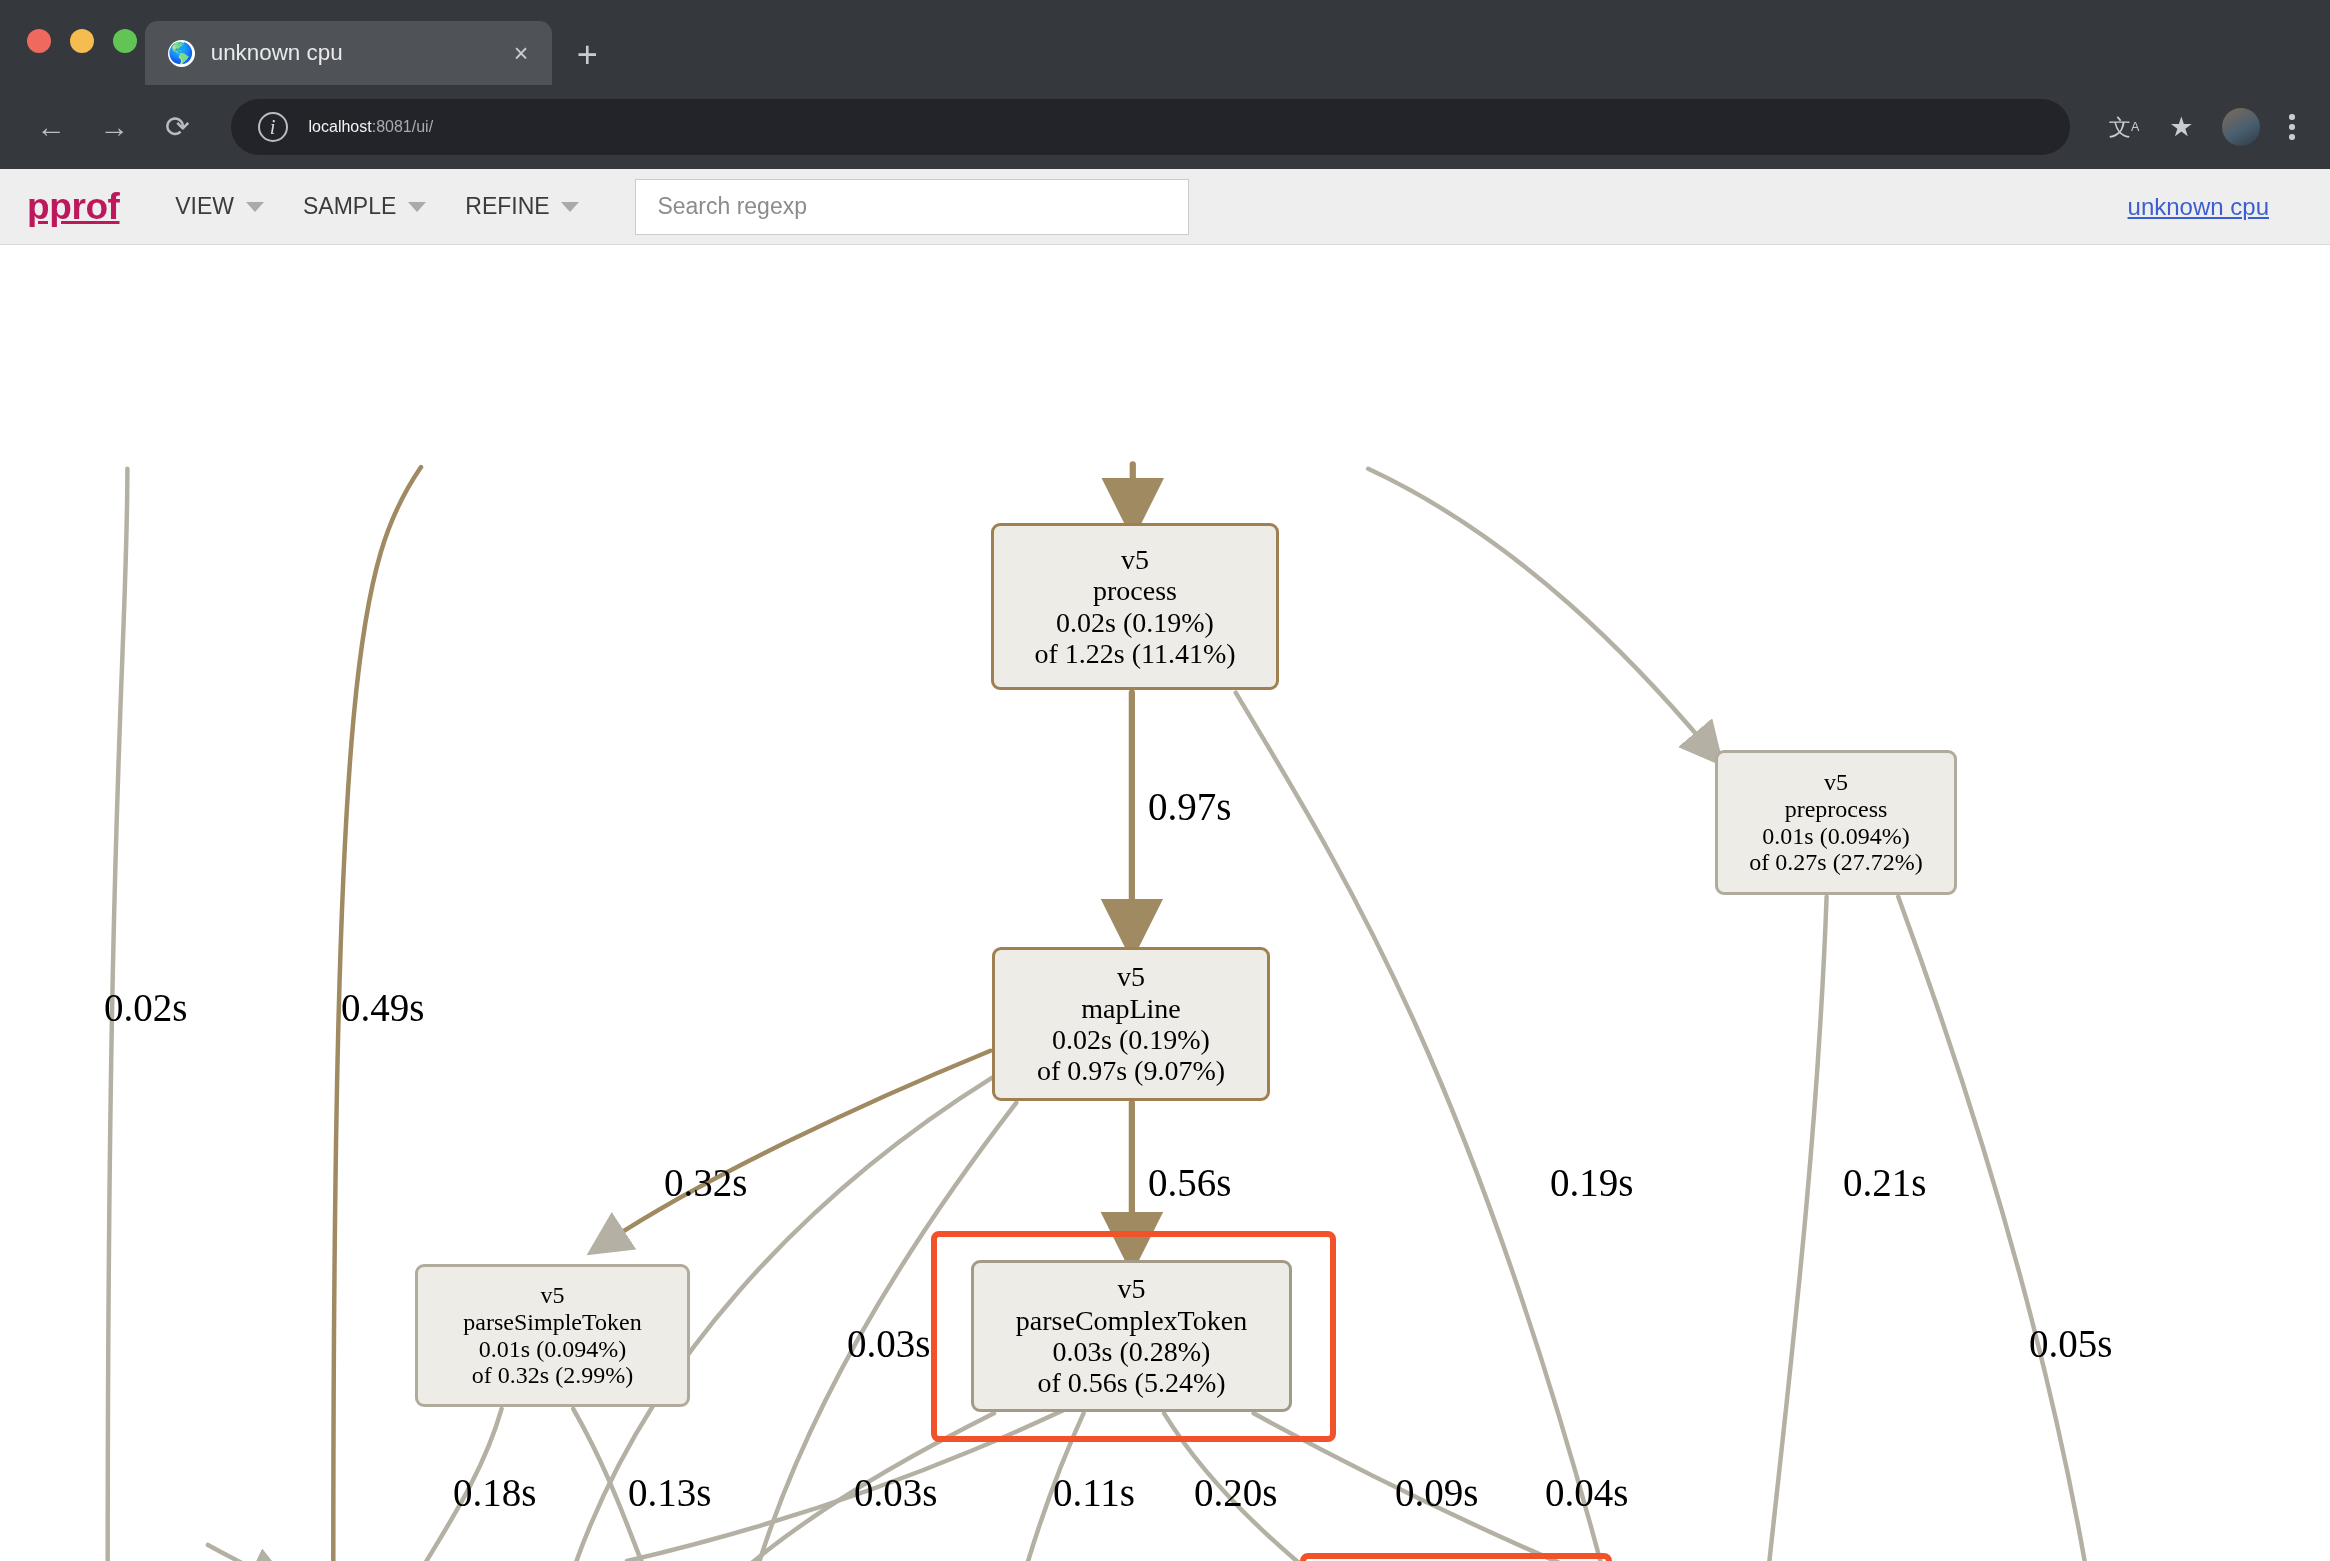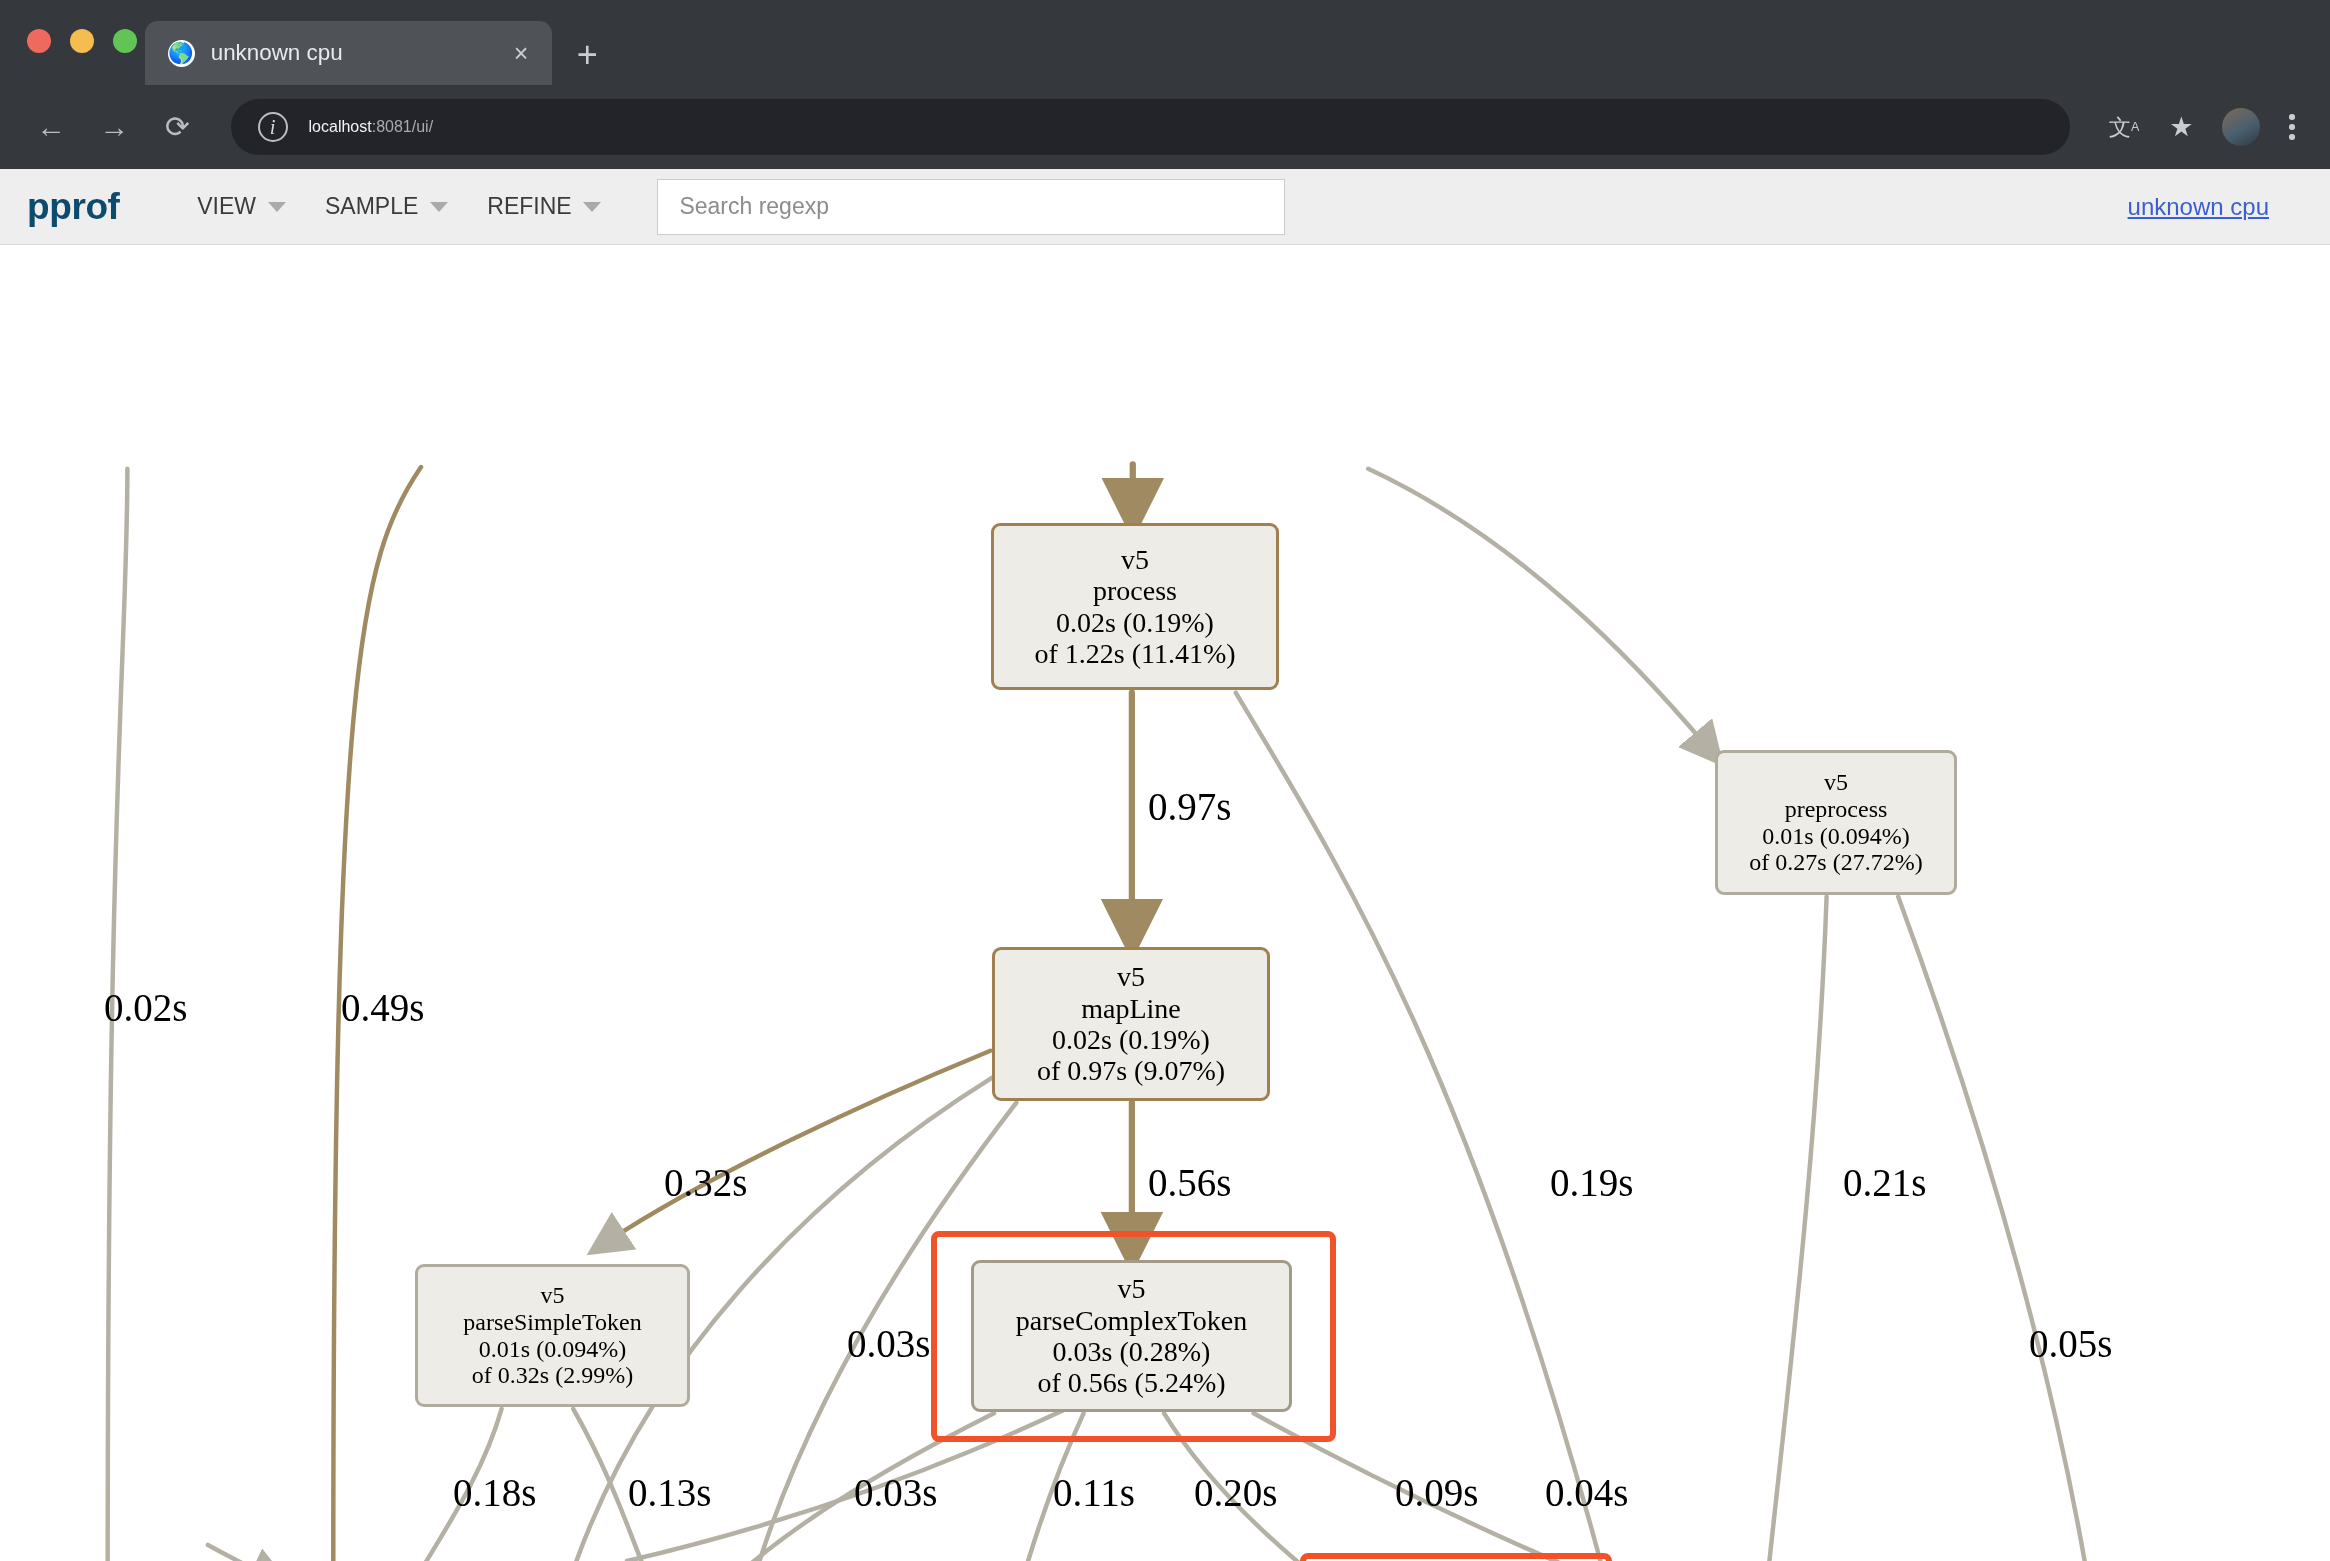--- a/index.html
+++ b/index.html
@@ -106,38 +106,39 @@
   #menu-dots i { width: 5.4px; height: 5.4px; border-radius: 50%; background: #c9ccd1; display: block; }
 
   
   #pprof-header {
     height: 76px; background: #eeeeee;
     border-bottom: 0.9px solid #d8d8d8;
     display: flex; align-items: center;
     padding: 0 27px;
   }
   #pprof-logo {
-    font-size: 37px; font-weight: bold; color: #0c4a6e;
-    letter-spacing: -0.4px; margin-right: 58px;
+    font-size: 37px; font-weight: bold; color: #be185d;
+    letter-spacing: -0.4px; margin-right: 36px;
     font-family: "Liberation Sans", sans-serif;
+    text-decoration: underline;
   }
   .menu-item {
     display: flex; align-items: center; gap: 11.6px;
     font-size: 23px; color: #3b3b3b; padding: 0 19.7px;
     cursor: pointer; height: 100%;
   }
   .caret {
     width: 0; height: 0;
     border-left: 9px solid transparent;
     border-right: 9px solid transparent;
     border-top: 10.7px solid #aaaaaa;
   }
   #search-box {
     margin-left: 36px;
-    width: 628px; height: 56px;
+    width: 554px; height: 56px;
     background: #ffffff; border: 0.9px solid #cccccc;
     display: flex; align-items: center; padding: 0 21.5px;
   }
   #search-input {
     border: none; outline: none; width: 100%;
     font-size: 23px; color: #333;
     font-family: "Liberation Sans", sans-serif;
     background: transparent;
   }
   #search-input::placeholder { color: #8c8c8c; }

